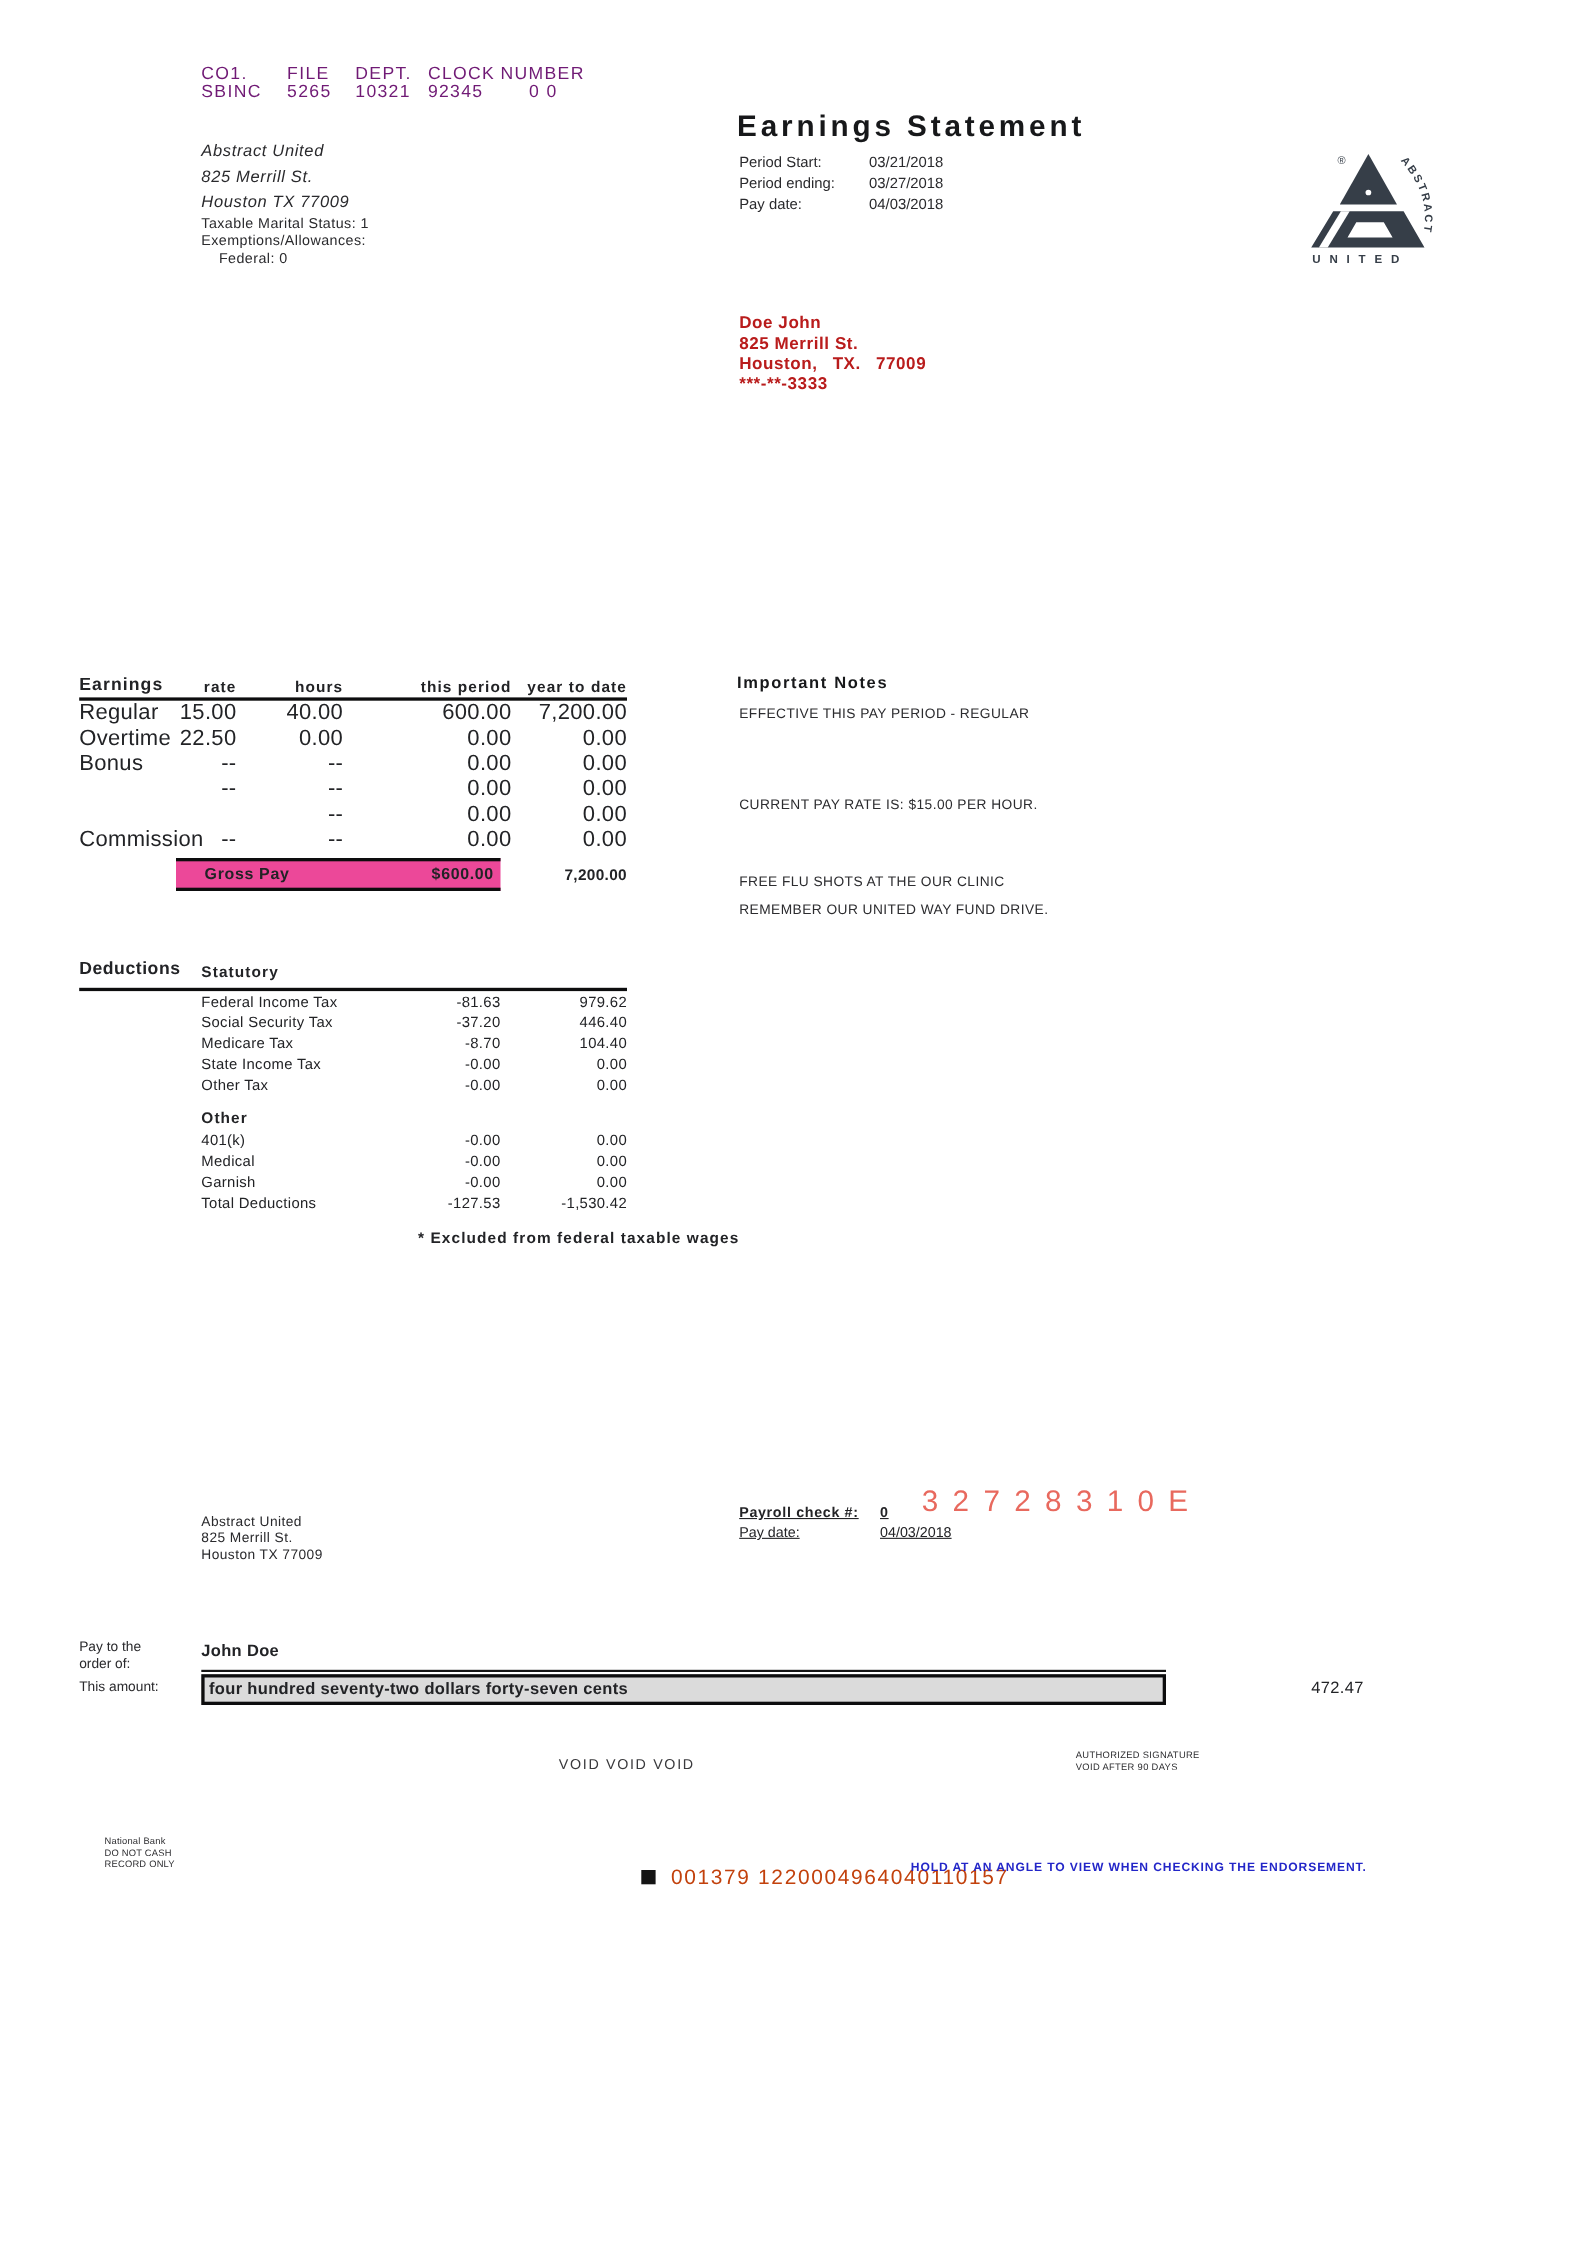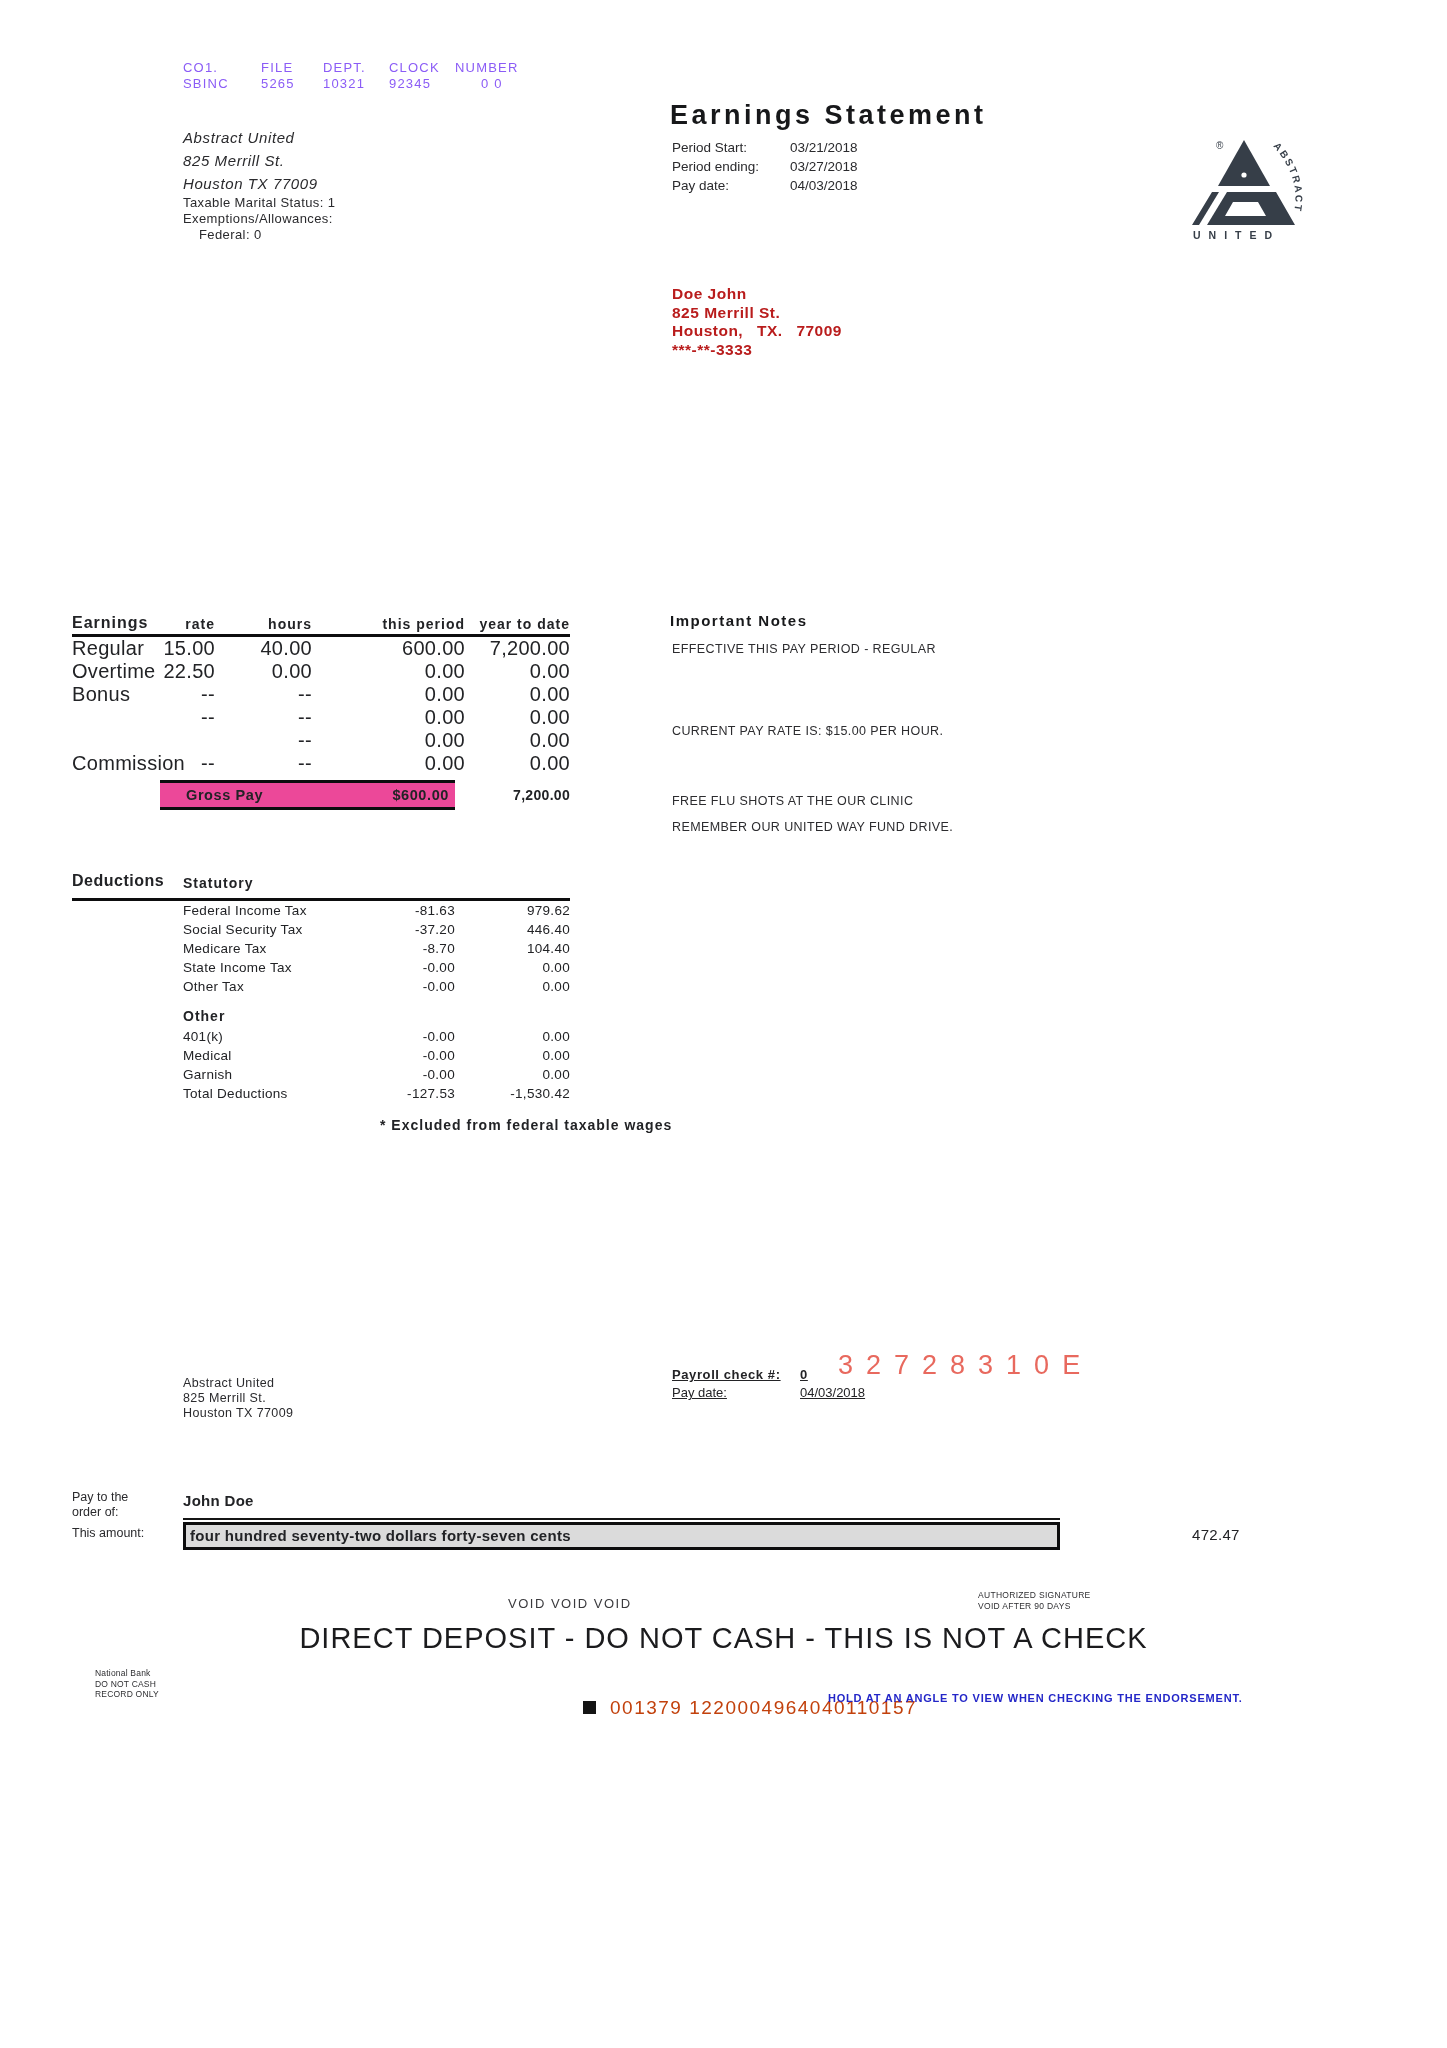--- a/index.html
+++ b/index.html
@@ -4,21 +4,21 @@
 <style>
   html,body{margin:0;padding:0;background:#ffffff;}
   .page{
     position:relative;width:1447px;height:2048px;background:#ffffff;
     font-family:"Liberation Sans","DejaVu Sans",sans-serif;color:#222326;
     overflow:hidden;
   }
   .abs{position:absolute;}
 
   
-  .file-info{left:183px;top:60px;font-size:13px;letter-spacing:1.2px;color:#8b5cf6;}
+  .file-info{left:183px;top:60px;font-size:16px;letter-spacing:1.2px;color:#701a75;}
   .file-info .rowg{display:grid;grid-template-columns:78px 62px 66px 66px 80px;line-height:16px;}
   .file-info .num-val{text-indent:26px;}
 
   
   .employer{left:183px;top:126px;font-style:italic;font-size:15px;line-height:23px;letter-spacing:.6px;color:#2a2a2d;}
 
   
   .tax-status{left:183px;top:195px;font-size:13px;line-height:16px;letter-spacing:.4px;color:#2a2a2d;}
   .tax-status .indent{padding-left:16px;}
 
@@ -322,21 +322,20 @@
   <div class="abs amount-label">This amount:</div>
   <div class="abs amount-box">four hundred seventy-two dollars forty-seven cents</div>
   <div class="abs amount-num">472.47</div>
 
   <div class="abs void">VOID VOID VOID</div>
   <div class="abs auth">
     <div>AUTHORIZED SIGNATURE</div>
     <div>VOID AFTER 90 DAYS</div>
   </div>
 
-  <div class="abs banner">DIRECT DEPOSIT - DO NOT CASH - THIS IS NOT A CHECK</div>
 
   <div class="abs bank">
     <div>National Bank</div>
     <div>DO NOT CASH</div>
     <div>RECORD ONLY</div>
   </div>
 
   <div class="abs micr">
     <span class="micr-square"></span><span>001379 1220004964040110157</span>
   </div>

